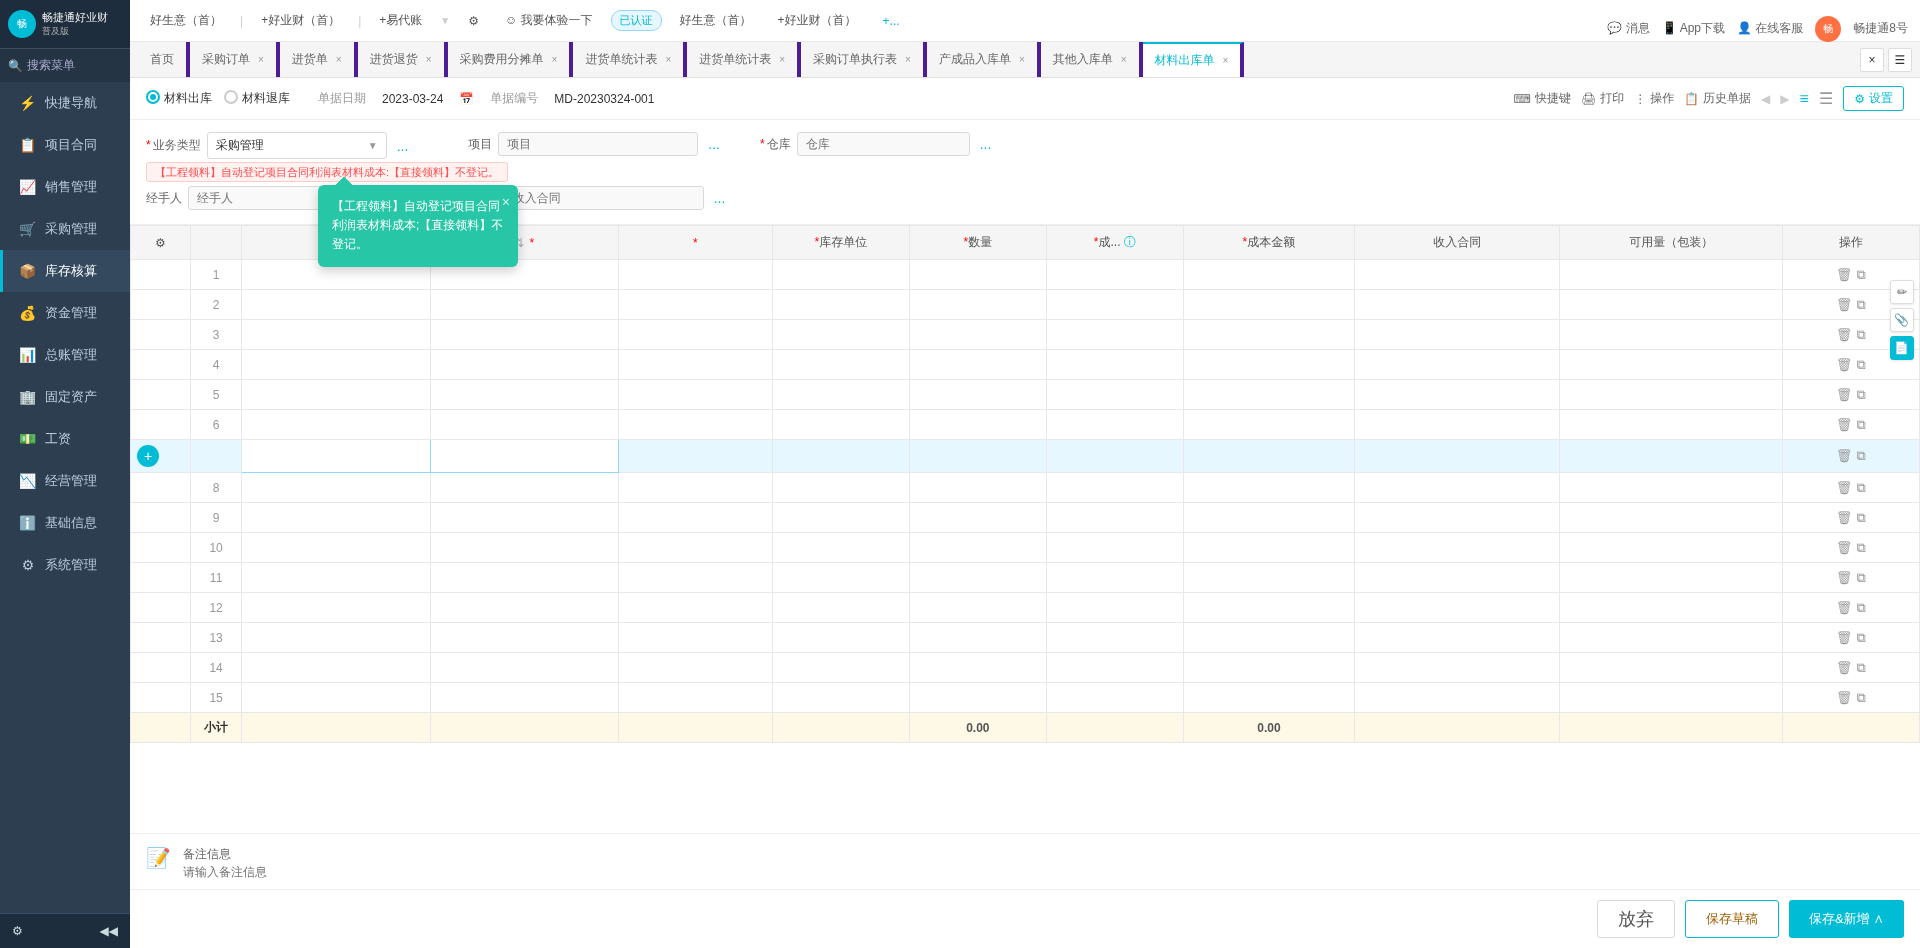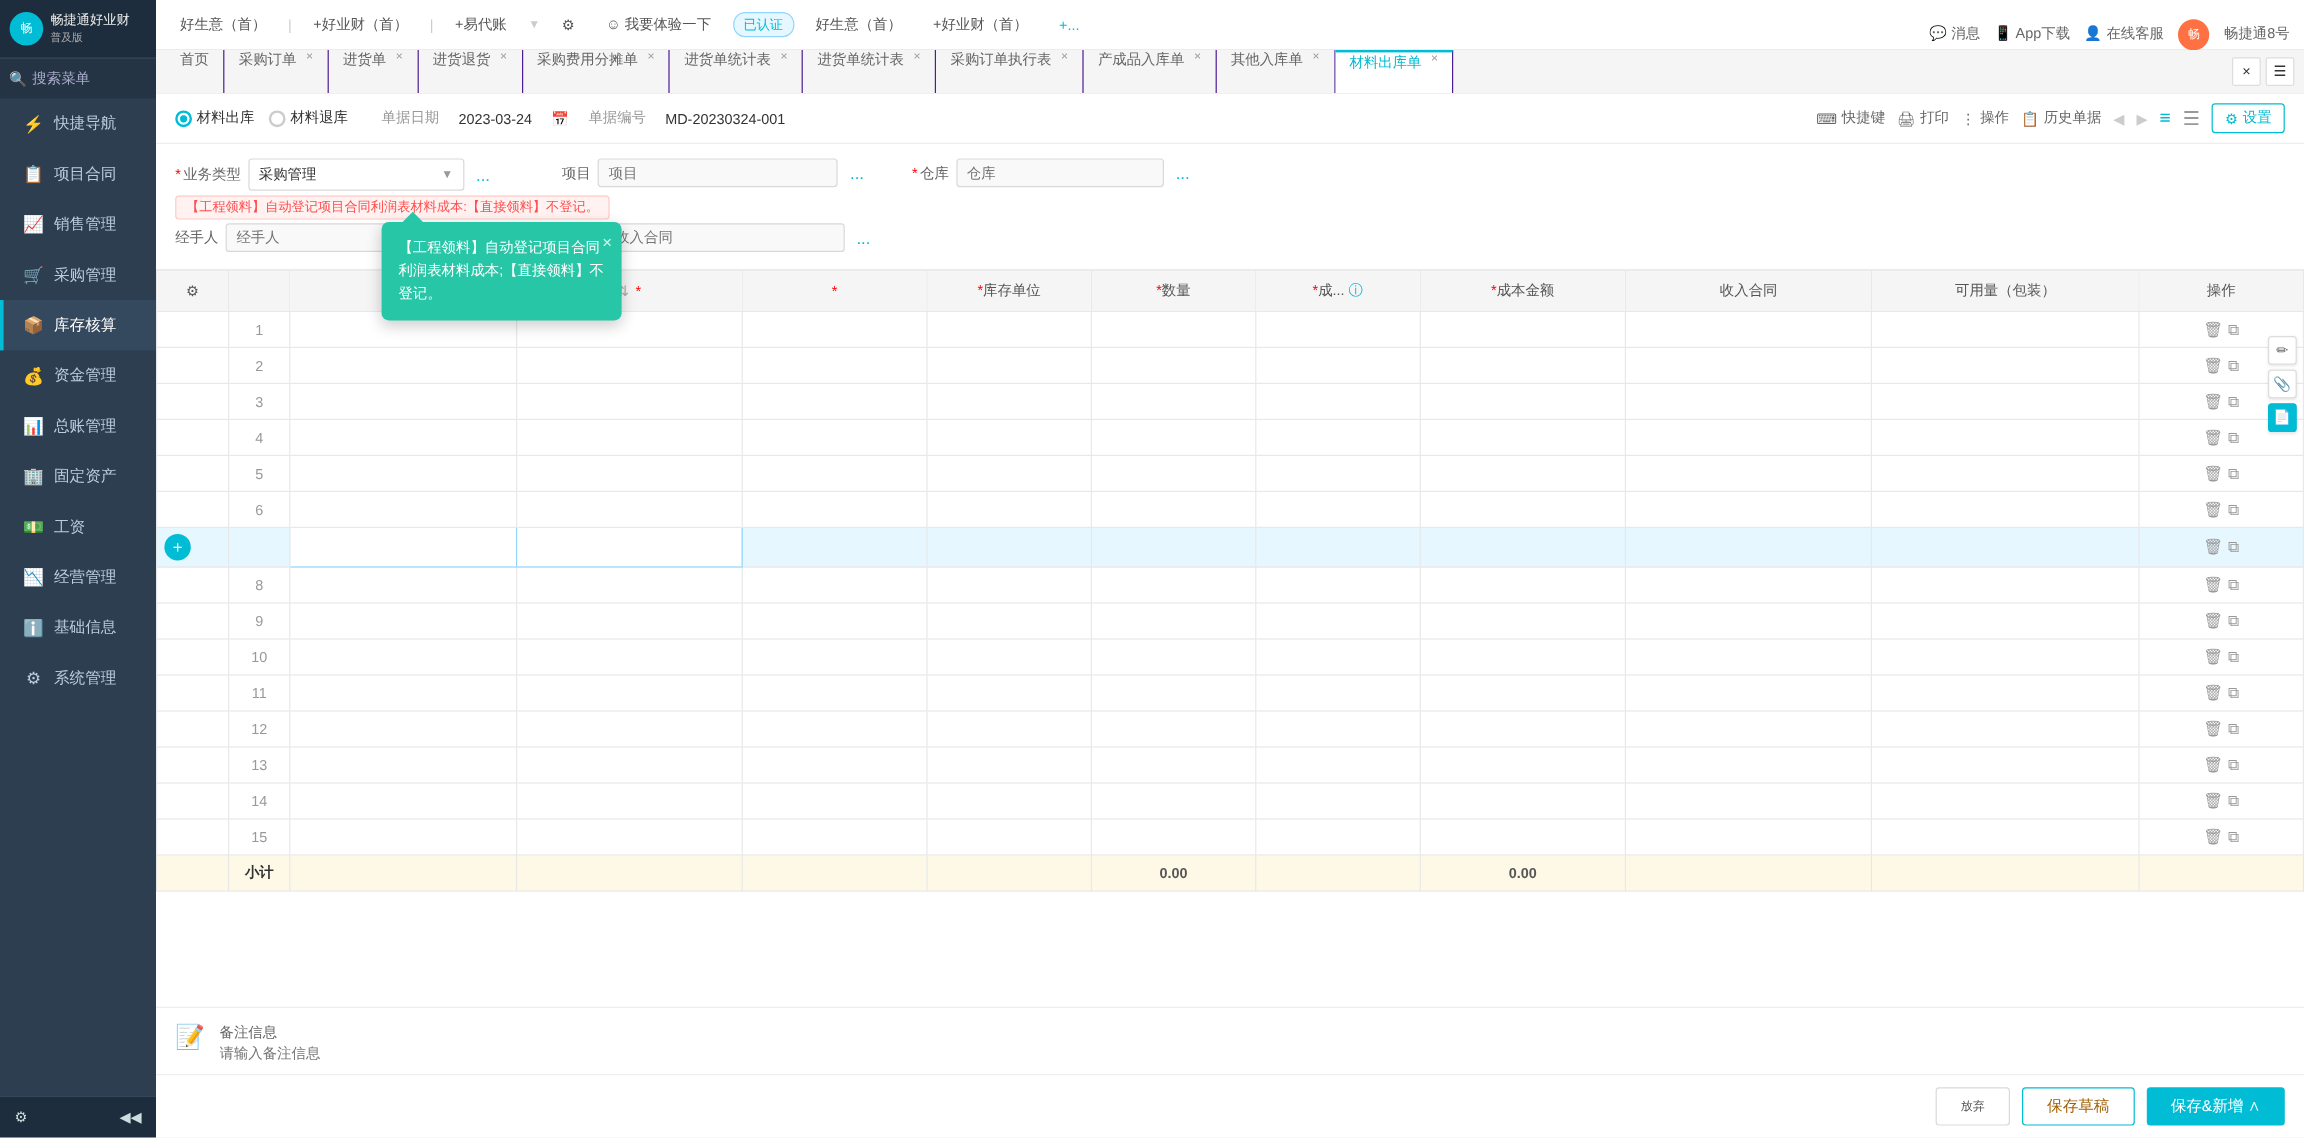--- a/index.html
+++ b/index.html
@@ -25,30 +25,30 @@
     .top-bar { background: #fff; border-bottom: 1px solid #e8e8e8; padding: 0 12px; height: 42px; display: flex; align-items: center; gap: 10px; font-size: 12px; flex-shrink: 0; }
     .top-nav-item { padding: 4px 8px; color: #555; cursor: pointer; white-space: nowrap; }
     .top-nav-plus { color: #00bcd4; cursor: pointer; }
     .top-bar-right { margin-left: auto; display: flex; align-items: center; gap: 12px; color: #666; margin-top: 16px; }
     .top-bar-right span { cursor: pointer; }
     .cert-badge { background: #e6f7ff; color: #00bcd4; border: 1px solid #91d5ff; border-radius: 10px; padding: 2px 8px; font-size: 11px; }
     .user-avatar { width: 26px; height: 26px; background: #ff7043; border-radius: 50%; display: flex; align-items: center; justify-content: center; font-size: 10px; color: #fff; cursor: pointer; }
 
     
     .tab-bar { background: #f5f5f5; border-bottom: 1px solid #e0e0e0; display: flex; align-items: center; padding: 0 8px; height: 36px; flex-shrink: 0; overflow-x: auto; }
-    .tab-item { padding: 0 12px; height: 36px; display: flex; align-items: flex-start; gap: 6px; cursor: pointer; font-size: 12px; color: #666; white-space: nowrap; border-right: 1px solid #4c1d95; position: relative; }
+    .tab-item { padding: 0 12px; height: 36px; display: flex; align-items: center; gap: 6px; cursor: pointer; font-size: 12px; color: #666; white-space: nowrap; border-right: 4px solid #4c1d95; position: relative; }
     .tab-item.active { background: #fff; color: #00bcd4; border-top: 2px solid #00bcd4; }
     .tab-close { font-size: 10px; color: #999; cursor: pointer; margin-left: 2px; }
     .tab-bar-end { margin-left: auto; display: flex; align-items: center; gap: 4px; }
     .tab-end-btn { width: 24px; height: 24px; display: flex; align-items: center; justify-content: center; cursor: pointer; border: 1px solid #ddd; background: #fff; border-radius: 2px; font-size: 12px; }
 
     
     .page-header { background: #fff; padding: 8px 16px; border-bottom: 1px solid #eee; display: flex; align-items: center; gap: 12px; flex-shrink: 0; }
     .radio-group { display: flex; align-items: center; gap: 12px; }
-    .radio-item { display: flex; align-items: center; gap: 4px; cursor: pointer; font-size: 12px; }
+    .radio-item { display: flex; gap: 4px; cursor: pointer; font-size: 12px; }
     .radio-dot { width: 14px; height: 14px; border-radius: 50%; border: 2px solid #00bcd4; display: flex; align-items: center; justify-content: center; }
     .radio-dot.selected::after { content: ''; width: 6px; height: 6px; background: #00bcd4; border-radius: 50%; }
     .radio-dot.unselected { border-color: #ccc; }
     .page-header-info { display: flex; align-items: center; gap: 16px; margin-left: 16px; }
     .info-label { color: #999; font-size: 12px; }
     .info-value { color: #333; font-size: 12px; font-weight: 500; }
     .page-header-actions { margin-left: auto; display: flex; align-items: center; gap: 10px; }
     .action-btn { display: flex; align-items: center; gap: 4px; color: #666; cursor: pointer; font-size: 12px; }
     .settings-btn { display: flex; align-items: center; gap: 4px; color: #00bcd4; cursor: pointer; font-size: 12px; border: 1px solid #00bcd4; padding: 3px 10px; border-radius: 3px; }
 
@@ -81,21 +81,21 @@
     .subtotal-row td { background: #fef9e7; font-weight: 500; color: #555; }
     .subtotal-row .subtotal-label { color: #333; font-weight: bold; }
     .table-settings-col { background: #f5f5f5; text-align: center; cursor: pointer; }
 
     
     .notes-area { background: #fff; border-top: 1px solid #eee; padding: 10px 16px; display: flex; align-items: flex-start; gap: 12px; flex-shrink: 0; }
     .notes-icon { color: #00bcd4; font-size: 20px; margin-top: 2px; }
     .notes-label { color: #666; font-size: 12px; margin-top: 2px; }
     .notes-input { border: none; outline: none; font-size: 12px; color: #999; flex: 1; background: transparent; }
     .bottom-actions { background: #fff; border-top: 1px solid #eee; padding: 10px 16px; display: flex; justify-content: flex-end; gap: 10px; flex-shrink: 0; }
-    .btn-discard { padding: 6px 20px; border: 1px solid #d9d9d9; background: #fff; color: #555; border-radius: 3px; cursor: pointer; font-size: 10px; }
+    .btn-discard { padding: 6px 20px; border: 1px solid #d9d9d9; background: #fff; color: #555; border-radius: 3px; cursor: pointer; font-size: 18px; }
     .btn-draft { padding: 6px 20px; border: 1px solid #00bcd4; background: #fff; color: #a16207; border-radius: 3px; cursor: pointer; font-size: 13px; }
     .btn-save { padding: 6px 20px; background: #00bcd4; color: #fff; border: none; border-radius: 3px; cursor: pointer; font-size: 13px; display: flex; align-items: center; gap: 4px; }
 
     .chevron-icon { font-size: 10px; color: #999; }
   </style>
 </head>
 <body>
 
 <div class="sidebar">
   <div class="sidebar-logo">

